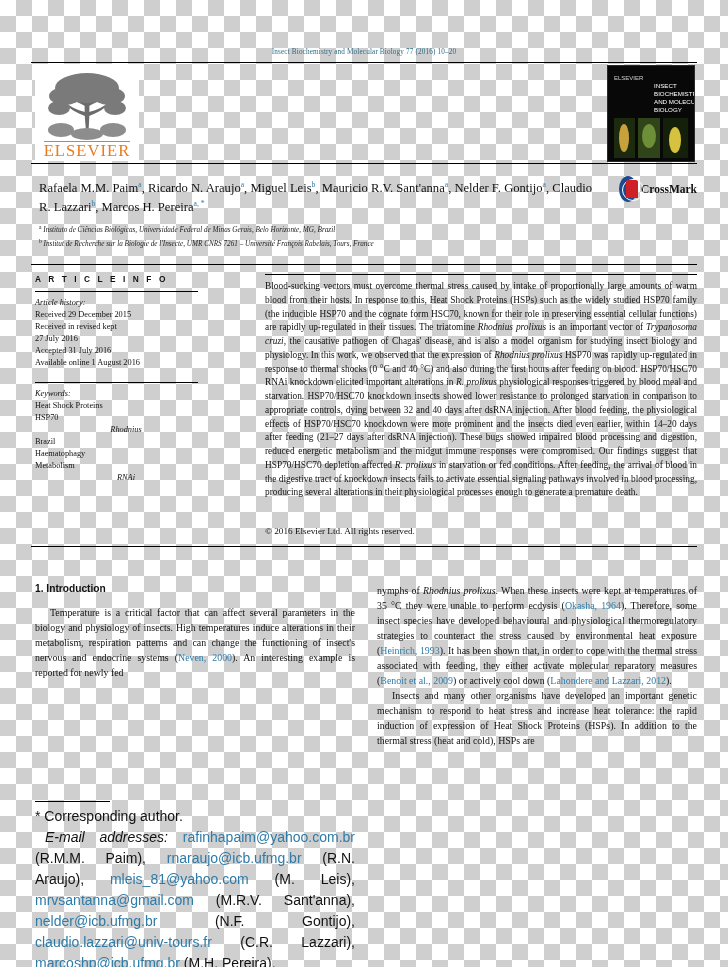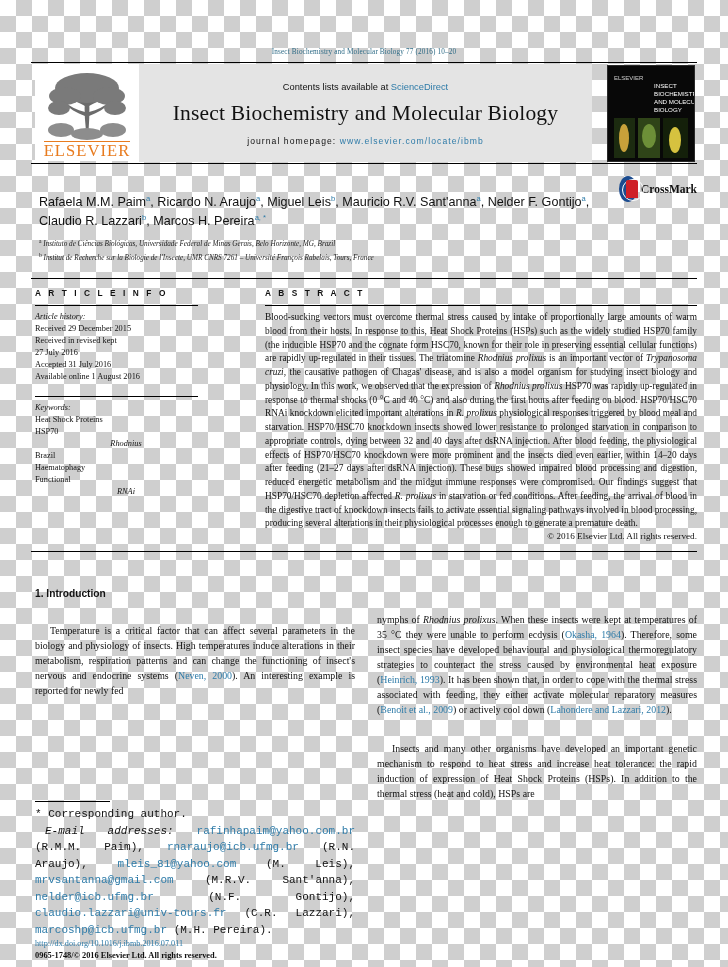--- a/index.html
+++ b/index.html
@@ -136,22 +136,21 @@
     background:#cf2027; border-radius:2px 2px 0 0;
   }
   .cm-badge:before {
     content:""; position:absolute; left:3px; top:3px; width:20px; height:20px;
     border:1.5px solid #fff; border-radius:50%;
   }
   .cm-text { font-family:"Liberation Serif", serif; font-size:11.5px; color:#111; font-weight:600; }
 
   
   .authors {
-    margin-top: 14px;
-    font-family: Liberation Sans, sans-serif;
+    font-family: Liberation Serif, serif;
     font-size: 12.6px;
     line-height: 1.5;
     color: #111;
     width: 560px;
     padding-left: 4px;
   }
   .authors sup { font-size: 7.6px; color:#2e7ba8; vertical-align: super; }
   .affils {
     margin-top: 6px;
     padding-left: 4px;
@@ -206,22 +205,22 @@
     font-size: 9.35px;
     line-height: 1.47;
     text-align: justify;
     color: #111;
     hyphens: none;
   }
   .abs-body i { font-style: italic; }
   .abs-copy {
     font-family: "Liberation Serif", serif;
     font-size: 9.2px;
-    text-align: right;
-    margin-top: 0;
+    text-align: left;
+    margin-top: 26px;
     color: #111;
   }
 
   
   .bodycols {
     margin-top: 36px;
     display: flex;
     gap: 22px;
     padding-left: 4px;
   }
@@ -232,37 +231,36 @@
     font-weight: bold;
     color: #111;
     margin-bottom: 11px;
   }
   .ptext {
     font-family: "Liberation Serif", serif;
     font-size: 9.9px;
     line-height: 1.52;
     text-align: justify;
     color: #111;
-    margin-top: 24px;
   }
   .ptext.indent { text-indent: 15px; }
   .ptext i { font-style: italic; }
   .cite { color: #2e7ba8; }
 
   
   .footnote {
     position: absolute;
     left: 4px;
     top: 760px;
     width: 320px;
   }
   .fn-rule { border-top: 1.1px solid #000; width: 75px; margin-bottom: 4px; }
   .fn-line {
-    font-family: Liberation Mono, monospace;
-    font-size: 11px;
+    font-family: Liberation Sans, sans-serif;
+    font-size: 14px;
     line-height: 1.5;
     color: #111;
     text-align: justify;
   }
   .fn-line .em { font-style: italic; }
   .fn-line a, .fn-line .mail { color:#2e7ba8; text-decoration:none; }
   .fn-doi {
     font-family: "Liberation Serif", serif;
     font-size: 8.2px;
     color: #2e7ba8;
@@ -304,29 +302,20 @@
           </g>
           <g fill="#8d8d8d">
             <ellipse cx="20" cy="62" rx="13" ry="7"></ellipse>
             <ellipse cx="72" cy="62" rx="13" ry="7"></ellipse>
             <ellipse cx="46" cy="66" rx="16" ry="6"></ellipse>
           </g>
         </svg>
         <div class="elsevier-word">ELSEVIER</div>
       </div>
 
-      <div class="mast-center">
-        <div class="contents-line">
-          <span>Contents lists available at </span><span class="sd">ScienceDirect</span>
-        </div>
-        <div class="journal-title">Insect Biochemistry and Molecular Biology</div>
-        <div class="homepage-line">
-          <span>journal homepage: </span><span class="url">www.elsevier.com/locate/ibmb</span>
-        </div>
-      </div>
 
       <div class="cover-thumb">
         <svg width="86" height="95" viewBox="0 0 86 95">
           <rect width="86" height="95" fill="#080808"></rect>
           <text x="6" y="14" fill="#cfcfcf" font-family="Liberation Sans, sans-serif" font-size="6">ELSEVIER</text>
           <text x="46" y="22" fill="#ffffff" font-family="Liberation Sans, sans-serif" font-size="6.2">INSECT</text>
           <text x="46" y="30" fill="#ffffff" font-family="Liberation Sans, sans-serif" font-size="6.2">BIOCHEMISTRY</text>
           <text x="46" y="38" fill="#ffffff" font-family="Liberation Sans, sans-serif" font-size="6.2">AND MOLECULAR</text>
           <text x="46" y="46" fill="#ffffff" font-family="Liberation Sans, sans-serif" font-size="6.2">BIOLOGY</text>
           <rect x="6" y="52" width="21" height="40" fill="#1c2b10"></rect>
@@ -372,26 +361,25 @@
         <div class="info-line">Accepted 31 July 2016</div>
         <div class="info-line">Available online 1 August 2016</div>
         <div class="info-gap"></div>
         <div class="rule"></div>
         <div class="info-italic">Keywords:</div>
         <div class="info-line">Heat Shock Proteins</div>
         <div class="info-line">HSP70</div>
         <div class="info-line kw-italic">Rhodnius</div>
         <div class="info-line">Brazil</div>
         <div class="info-line">Haematophagy</div>
-        <div class="info-line">Functional</div>
+        <div class="info-line">Metabolism</div>
         <div class="info-line kw-italic">RNAi</div>
       </div>
 
       <div class="col-abs">
-        <div class="sec-head">A B S T R A C T</div>
         <div class="rule-abs"></div>
         <div class="abs-body"><span>Blood-sucking vectors must overcome thermal stress caused by intake of proportionally large amounts of warm blood from their hosts. In response to this, Heat Shock Proteins (HSPs) such as the widely studied HSP70 family (the inducible HSP70 and the cognate form HSC70, known for their role in preserving essential cellular functions) are rapidly up-regulated in their tissues. The triatomine </span><i>Rhodnius prolixus</i><span> is an important vector of </span><i>Trypanosoma cruzi</i><span>, the causative pathogen of Chagas' disease, and is also a model organism for studying insect biology and physiology. In this work, we observed that the expression of </span><i>Rhodnius prolixus</i><span> HSP70 was rapidly up-regulated in response to thermal shocks (0 °C and 40 °C) and also during the first hours after feeding on blood. HSP70/HSC70 RNAi knockdown elicited important alterations in </span><i>R. prolixus</i><span> physiological responses triggered by blood meal and starvation. HSP70/HSC70 knockdown insects showed lower resistance to prolonged starvation in comparison to appropriate controls, dying between 32 and 40 days after dsRNA injection. After blood feeding, the physiological effects of HSP70/HSC70 knockdown were more prominent and the insects died even earlier, within 14–20 days after feeding (21–27 days after dsRNA injection). These bugs showed impaired blood processing and digestion, reduced energetic metabolism and the midgut immune responses were compromised. Our findings suggest that HSP70/HSC70 depletion affected </span><i>R. prolixus</i><span> in starvation or fed conditions. After feeding, the arrival of blood in the digestive tract of knockdown insects fails to activate essential signaling pathways involved in blood processing, producing several alterations in their physiological processes enough to generate a premature death.</span></div>
         <div class="abs-copy">© 2016 Elsevier Ltd. All rights reserved.</div>
       </div>
     </div>
 
     <div class="bodycols">
       <div class="bcol">
         <div class="intro-head">1.  Introduction</div>
         <div class="ptext indent"><span>Temperature is a critical factor that can affect several parameters in the biology and physiology of insects. High temperatures induce alterations in their metabolism, respiration patterns and can change the functioning of insect's nervous and endocrine systems (</span><span class="cite">Neven, 2000</span><span>). An interesting example is reported for newly fed</span></div>

